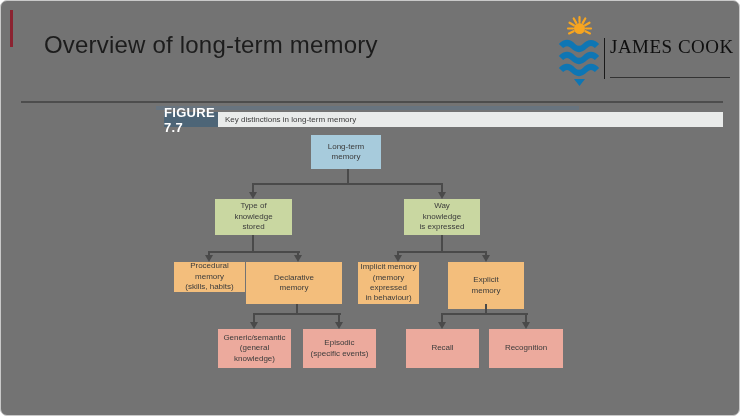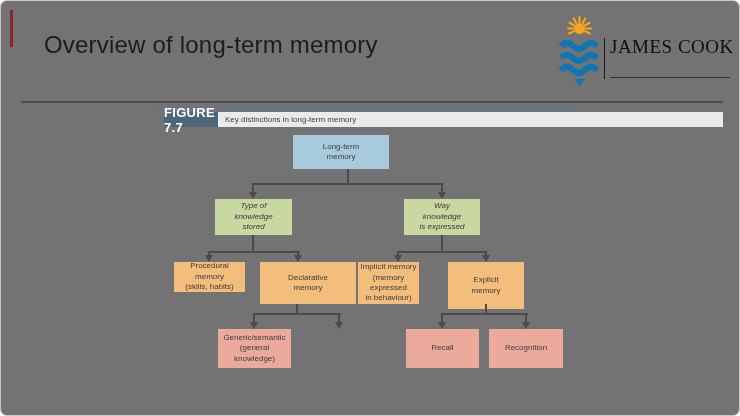--- a/index.html
+++ b/index.html
@@ -24,21 +24,21 @@
              color:#ffffff;font-size:13px;font-weight:bold;display:flex;align-items:center;
              justify-content:center;letter-spacing:0.3px;}
   .fig-caption{position:absolute;left:217px;top:111px;width:505px;height:15px;background:#e9ebea;
                color:#3a3a3a;font-size:8px;display:flex;align-items:center;padding-left:7px;
                box-sizing:border-box;}
 
   
   .node{position:absolute;display:flex;align-items:center;justify-content:center;
         text-align:center;white-space:pre-line;font-size:8px;line-height:1.3;color:#3b3b3b;}
   .lv1{background:#a7cbdc;}
-  .lv2{background:#c9d7a1;font-style:italic;}
+  .lv2{background:#c9d7a1;}
   .lv3{background:#f3be7c;}
   .lv4{background:#ecaa9d;}
 
   
   .cline{position:absolute;background:#4a4a4a;}
   .arrow{position:absolute;width:0;height:0;border-left:4px solid transparent;
          border-right:4px solid transparent;border-top:7px solid #4a4a4a;}
 
   
   .logo{position:absolute;left:556px;top:10px;width:178px;height:88px;}
@@ -90,44 +90,46 @@
     <div class="logo-line1">JAMES COOK</div>
     <div class="logo-underline"></div>
   </div>
 
   <div class="rule-thin"></div>
   <div class="rule-thick"></div>
 
   <div class="fig-label">FIGURE 7.7</div>
   <div class="fig-caption">Key distinctions in long-term memory</div>
 
-  <div class="node lv1" style="left:292px;top:134px;width:96px;height:34px">Long-term
+  <div class="node lv1" style="left:310px;top:134px;width:70px;height:34px">Long-term
 memory</div>
 
   <div class="node lv2" style="left:214px;top:198px;width:77px;height:36px">Type of
 knowledge
 stored</div>
   <div class="node lv2" style="left:403px;top:198px;width:76px;height:36px">Way
 knowledge
 is expressed</div>
 
   <div class="node lv3" style="left:173px;top:261px;width:71px;height:30px">Procedural
 memory
 (skills, habits)</div>
-  <div class="node lv3" style="left:259px;top:261px;width:96px;height:42px">Declarative
+  <div class="node lv3" style="left:245px;top:261px;width:96px;height:42px">Declarative
 memory</div>
   <div class="node lv3" style="left:357px;top:261px;width:61px;height:42px">Implicit memory
 (memory expressed
 in behaviour)</div>
   <div class="node lv3" style="left:447px;top:261px;width:76px;height:47px">Explicit
 memory</div>
 
   <div class="node lv4" style="left:217px;top:328px;width:73px;height:39px">Generic/semantic
 (general
 knowledge)</div>
+  <div class="node lv4" style="left:302px;top:328px;width:73px;height:39px">Episodic
+(specific events)</div>
   <div class="node lv4" style="left:405px;top:328px;width:73px;height:39px">Recall</div>
   <div class="node lv4" style="left:488px;top:328px;width:74px;height:39px">Recognition</div>
 
   <div class="cline" style="left:346px;top:168px;width:2px;height:15px"></div>
   <div class="cline" style="left:251px;top:182px;width:191px;height:2px"></div>
   <div class="cline" style="left:251px;top:182px;width:2px;height:10px"></div>
   <div class="arrow" style="left:248px;top:191px"></div>
   <div class="cline" style="left:440px;top:182px;width:2px;height:10px"></div>
   <div class="arrow" style="left:437px;top:191px"></div>
 

